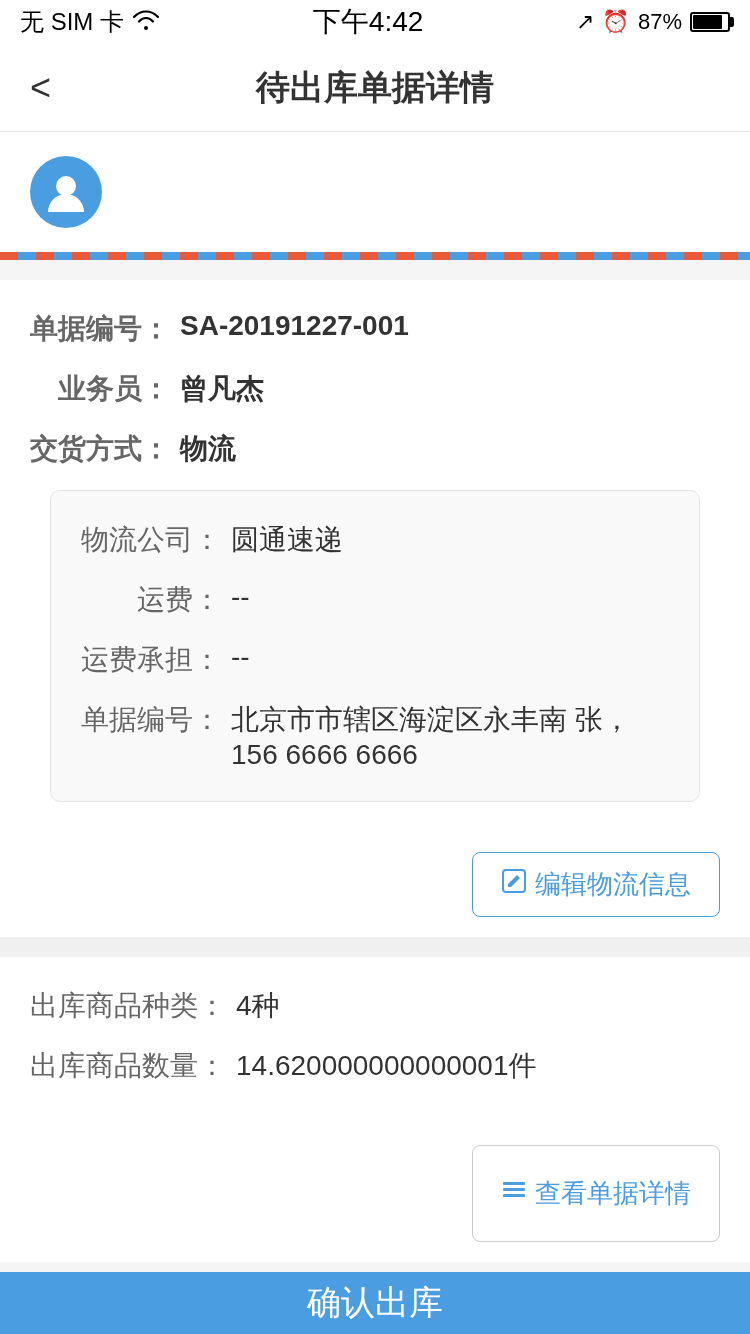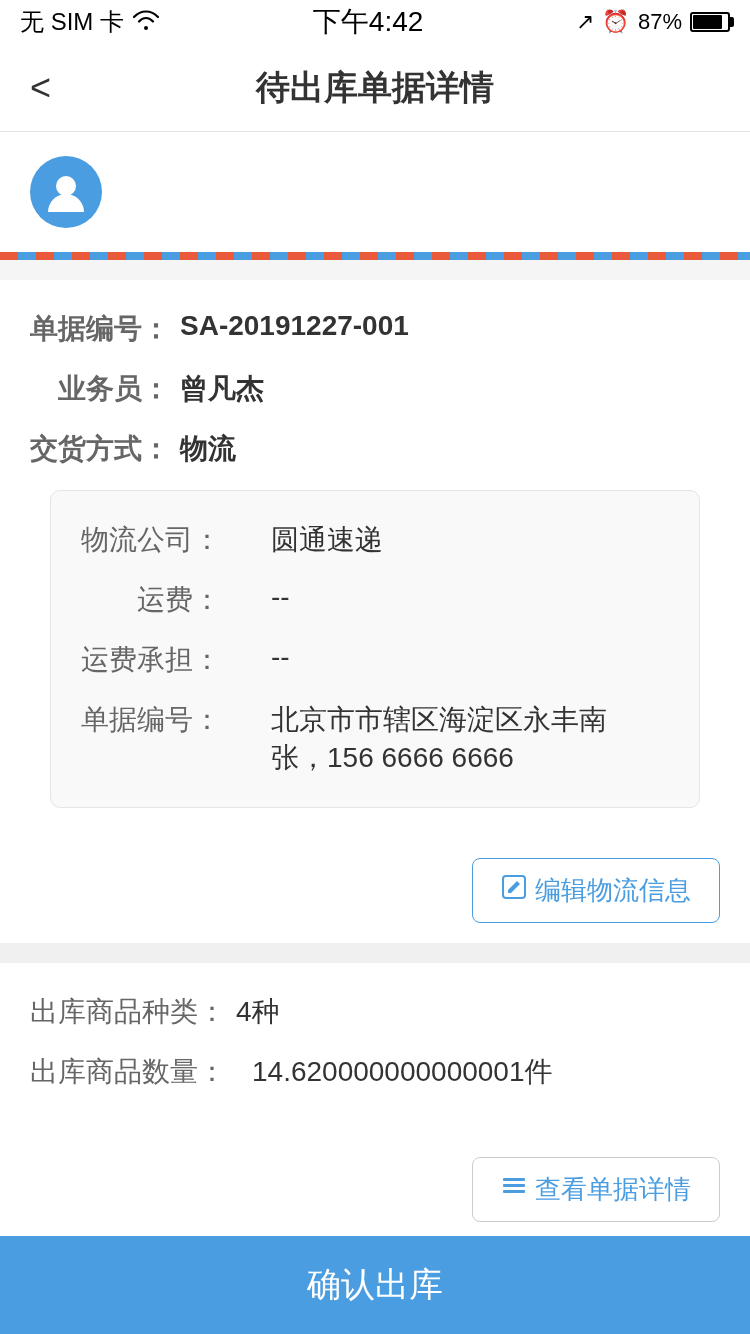--- a/index.html
+++ b/index.html
@@ -169,21 +169,20 @@
       background: #f9f9f9;
       border: 1px solid #e5e5e5;
       border-radius: 10px;
       margin: 20px 20px 0;
       padding: 30px;
     }
     .logistics-row {
       display: flex;
       align-items: flex-start;
       margin-bottom: 22px;
-      gap: 40px;
     }
     .logistics-row:last-child {
       margin-bottom: 0;
     }
     .logistics-label {
       color: #666;
       font-size: 28px;
       min-width: 140px;
       text-align: right;
       flex-shrink: 0;
@@ -234,22 +233,21 @@
     .goods-section {
       background: #fff;
       padding: 30px;
     }
     .goods-row {
       display: flex;
       align-items: center;
       margin-bottom: 22px;
     }
     .goods-row:last-child {
-      margin-bottom: 16px;
-      gap: 16px;
+      margin-bottom: 10px;
     }
     .goods-label {
       color: #666;
       font-size: 28px;
       min-width: 160px;
       text-align: right;
       flex-shrink: 0;
     }
     .goods-value {
       color: #333;
@@ -260,21 +258,21 @@
     
     .view-details-row {
       display: flex;
       justify-content: flex-end;
       padding: 20px 30px 20px;
       background: #fff;
     }
     .view-details-btn {
       border: 1px solid #ccc;
       border-radius: 8px;
-      padding: 14px 28px;
+      padding: 30px 28px;
       color: #4a9de0;
       font-size: 26px;
       background: #fff;
       display: flex;
       align-items: center;
       gap: 8px;
       cursor: pointer;
     }
 
     
@@ -284,21 +282,21 @@
       min-height: 200px;
     }
 
     
     .confirm-btn-wrap {
       position: fixed;
       bottom: 0;
       left: 0;
       width: 750px;
       background: #4a9de0;
-      padding: 26px 0;
+      padding: 8px 0;
       text-align: center;
     }
     .confirm-btn {
       color: #fff;
       font-size: 34px;
       font-weight: 500;
       background: transparent;
       border: none;
       cursor: pointer;
     }

